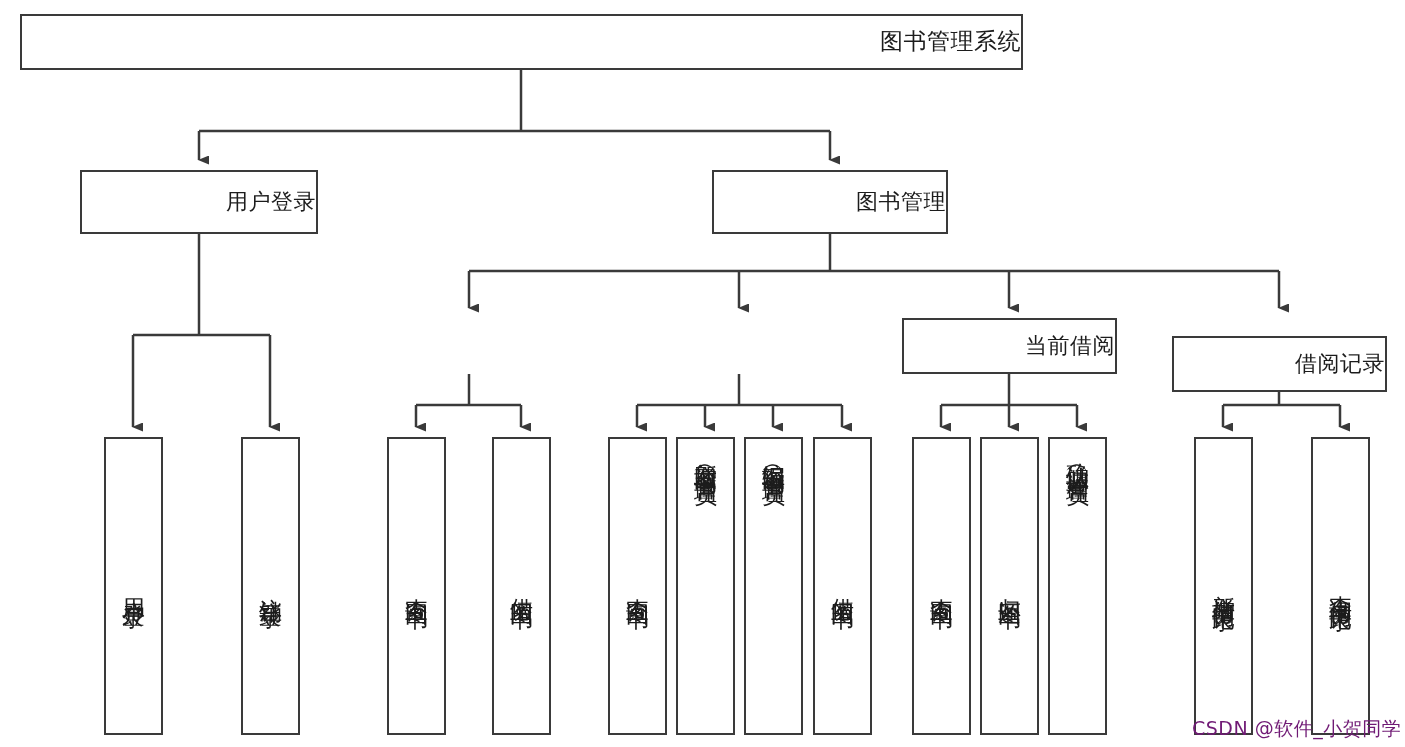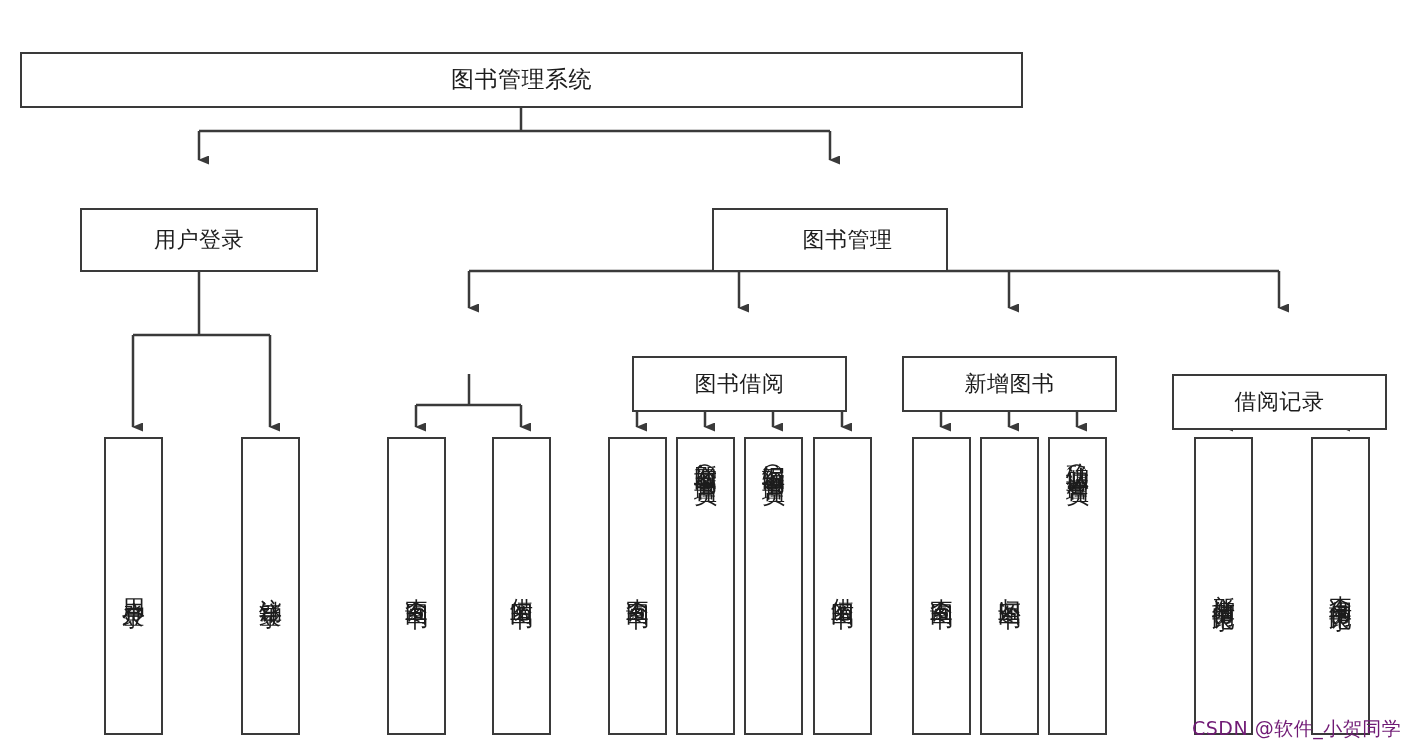--- a/index.html
+++ b/index.html
@@ -25,22 +25,21 @@
     height: 747px;
     pointer-events: none;
   }
   .node {
     position: absolute;
     box-sizing: border-box;
     border: 2.5px solid #3a3a3a;
     background: #ffffff;
     display: flex;
     align-items: center;
-    justify-content: center;
-    margin-top: 38px;
+    justify-content: flex-end;
   }
   .node .label {
     color: #1c1c1c;
     font-size: 22px;
     line-height: 1.12;
     letter-spacing: 0.5px;
     white-space: nowrap;
   }
   .node.root .label { font-size: 23px; }
   .node.level2 .label { font-size: 22px; }
@@ -137,26 +136,23 @@
 
   <div class="node level2" style="left:80px; top:170px; width:238px; height:64px;">
     <span class="label">用户登录</span>
   </div>
 
   <div class="node level2" style="left:712px; top:170px; width:236px; height:64px;padding-left:35px;">
     <span class="label">图书管理</span>
   </div>
 
 
-  <div class="node level3" style="left:632px; top:318px; width:215px; height:56px;">
-    <span class="label">图书借阅</span>
-  </div>
 
   <div class="node level3" style="left:902px; top:318px; width:215px; height:56px;">
-    <span class="label">新增图书</span>
+    <span class="label">当前借阅</span>
   </div>
 
   <div class="node level3" style="left:1172px; top:336px; width:215px; height:56px;">
     <span class="label">借阅记录</span>
   </div>
 
   <div class="leaf centered" style="left:104px; top:437px; width:59px; height:298px;">
     <span class="vlabel">用户登录</span>
   </div>
 

